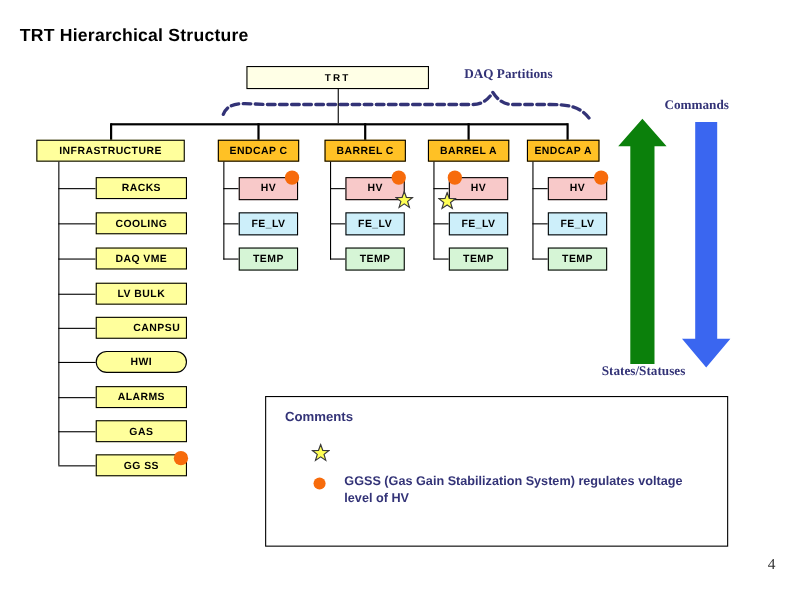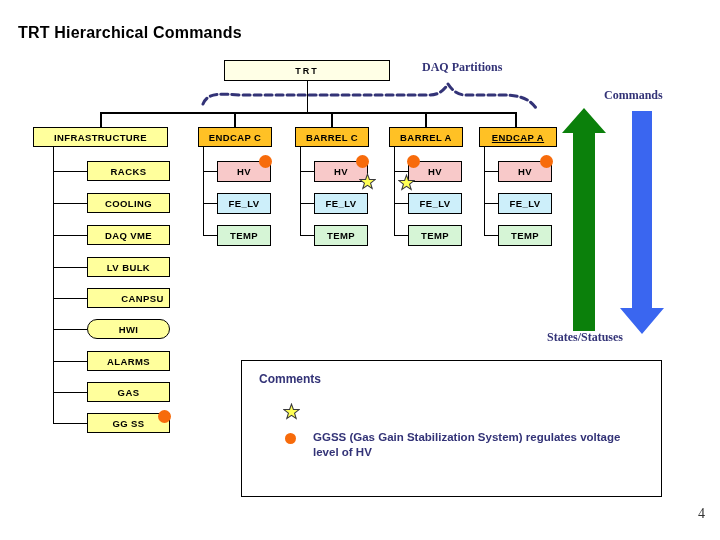--- a/index.html
+++ b/index.html
@@ -57,21 +57,21 @@
   .page-number{
     position:absolute;left:698px;top:506px;
     font:14px "Liberation Serif",serif;color:#333;
   }
 </style>
 </head>
 <body>
 
 <div id="stage">
 
-  <div class="title">TRT Hierarchical Commands</div>
+  <div class="title">TRT Hierarchical Structure</div>
 
   <div class="box fill-trt trt-box" style="left:224px;top:60px;width:166px;height:21px;">
     <span>TRT</span>
   </div>
 
   <div class="navy-label" style="left:422px;top:60px;">DAQ Partitions</div>
   <svg class="arrow-svg" style="left:195px;top:78px;" width="350" height="36" viewBox="0 0 350 36">
     <path d="M 8,26 C 13,14 25,16 45,17 L 235,17 Q 246,17 253,6 Q 260,17 271,17 L 305,17 C 322,17 333,19 341,30" fill="none" stroke="#333377" stroke-width="3" stroke-dasharray="7 4" stroke-linecap="round"></path>
   </svg>
 
@@ -183,21 +183,21 @@
         </svg>
       </div>
       <div class="line" style="left: 394px; top: 202.75px; width: 14px; height: 1.5px;"></div>
       <div class="box fill-lv" style="left: 408px; top: 193px; width: 54px; height: 21px;">
         <span>FE_LV</span>
       </div>
       <div class="line" style="left: 394px; top: 234.75px; width: 14px; height: 1.5px;"></div>
       <div class="box fill-temp" style="left: 408px; top: 225px; width: 54px; height: 21px;">
         <span>TEMP</span>
       </div>
-      <div class="box fill-header" style="left: 479px; top: 127px; width: 78px; height: 20px; text-decoration: underline;">
+      <div class="box fill-header" style="left: 479px; top: 127px; width: 66px; height: 20px;">
         <span>ENDCAP A</span>
       </div>
       <div class="line" style="left: 483.5px; top: 147px; width: 1.5px; height: 89px;"></div>
       <div class="line" style="left: 484px; top: 170.75px; width: 14px; height: 1.5px;"></div>
       <div class="box fill-hv" style="left: 498px; top: 161px; width: 54px; height: 21px;">
         <span>HV</span>
         <span class="dot dot-tr"></span>
       </div>
       <div class="line" style="left: 484px; top: 202.75px; width: 14px; height: 1.5px;"></div>
       <div class="box fill-lv" style="left: 498px; top: 193px; width: 54px; height: 21px;">

